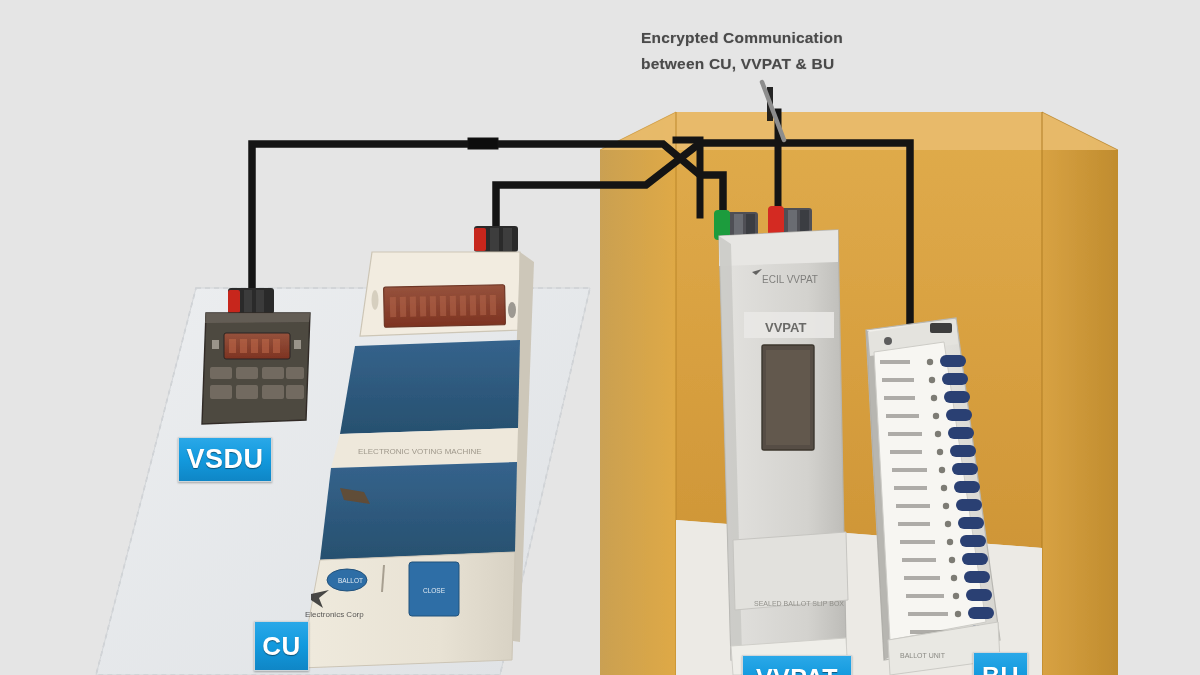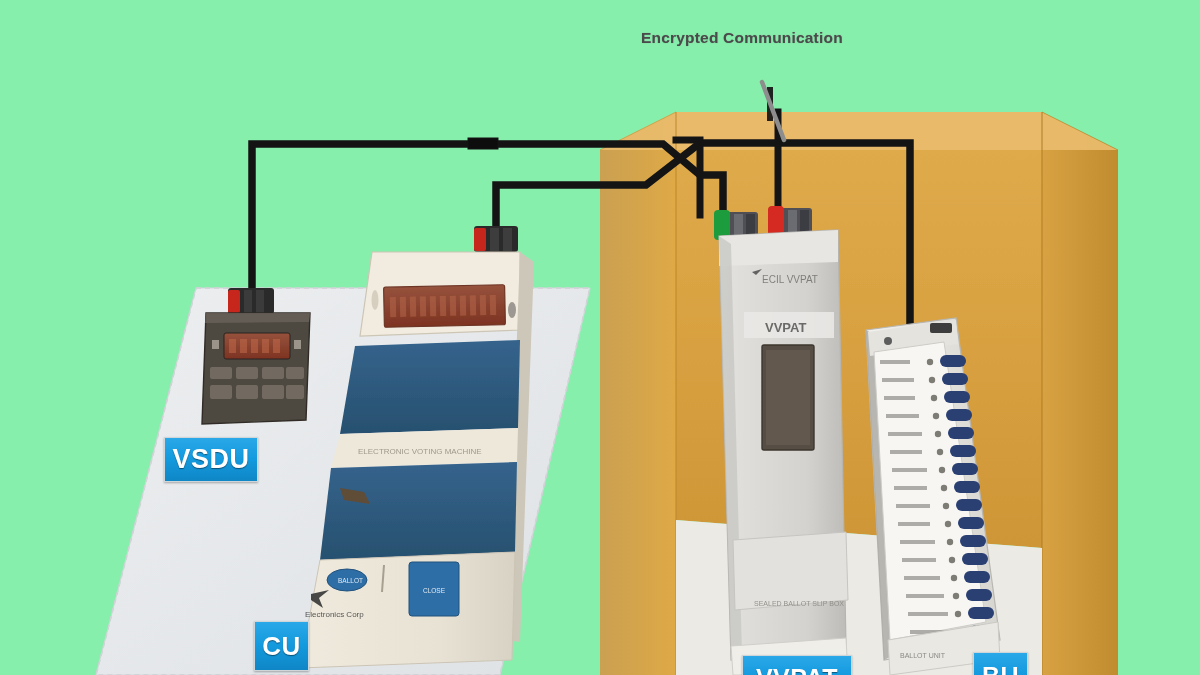--- a/index.html
+++ b/index.html
@@ -1,17 +1,17 @@
 <!DOCTYPE html>
 <html><head>
 <meta charset="utf-8">
 <style>
   html,body{margin:0;padding:0;background:#ffffff;}
   body{width:1200px;height:675px;overflow:hidden;font-family:"Liberation Sans",sans-serif;}
-  #stage{position:relative;width:1200px;height:675px;background:#86efac;overflow:hidden;}
+  #stage{position:relative;width:1200px;height:675px;background:#e5e5e5;overflow:hidden;}
   #svgroot{position:absolute;left:0;top:0;width:1200px;height:675px;}
 
   .anno{
     position:absolute;
     font-family:"Liberation Sans",sans-serif;
     font-size:15.5px;
     font-weight:600;
     color:#4a4a4a;
     letter-spacing:.2px;
     line-height:1.45;
@@ -25,21 +25,21 @@
     display:flex;align-items:center;justify-content:center;
     background:linear-gradient(180deg,#2aa8e8 0%,#139ade 48%,#0f86c6 100%);
     border:1.5px solid #cfd6da;
     box-shadow:0 1px 2px rgba(0,0,0,.30);
     color:#ffffff;
     font-family:"Liberation Sans",sans-serif;
     font-weight:bold;
     letter-spacing:.5px;
     text-shadow:0 1px 1px rgba(0,0,0,.45);
   }
-  #label-vsdu{left:164px;top:437px;width:92px;height:43px;font-size:27px;}
+  #label-vsdu{left:178px;top:437px;width:92px;height:43px;font-size:27px;}
   #label-cu{left:215px;top:621px;width:53px;height:48px;font-size:26px;margin-left:39px;}
   #label-vvpat{left:742px;top:655px;width:108px;height:44px;font-size:25px;}
   #label-bu{left:973px;top:652px;width:53px;height:46px;font-size:25px;}
 </style>
 </head>
 <body>
 
 <div id="stage">
 
   <svg id="svgroot" viewBox="0 0 1200 675" xmlns="http://www.w3.org/2000/svg">
@@ -354,19 +354,20 @@
           <rect x="970" y="625" width="26" height="12" rx="6" fill="#2a3f73"></rect>
         </g>
       </g>
 
       <polygon points="888,640 998,622 1000,660 890,675" fill="#e9e8e3" stroke="#cbcac5" stroke-width="1"></polygon>
       <text x="900" y="658" font-family="Liberation Sans, sans-serif" font-size="7" fill="#8a8983">BALLOT UNIT</text>
     </g>
   </svg>
 
   <div class="anno" id="anno-l1" style="left:641px;top:27px;">Encrypted Communication</div>
+  <div class="anno" id="anno-l2" style="left:641px;top:53px;">between CU, VVPAT &amp; BU</div>
 
   <div class="devlabel" id="label-vsdu">VSDU</div>
   <div class="devlabel" id="label-cu">CU</div>
   <div class="devlabel" id="label-vvpat">VVPAT</div>
   <div class="devlabel" id="label-bu">BU</div>
 
 </div>
 
 </body></html>

